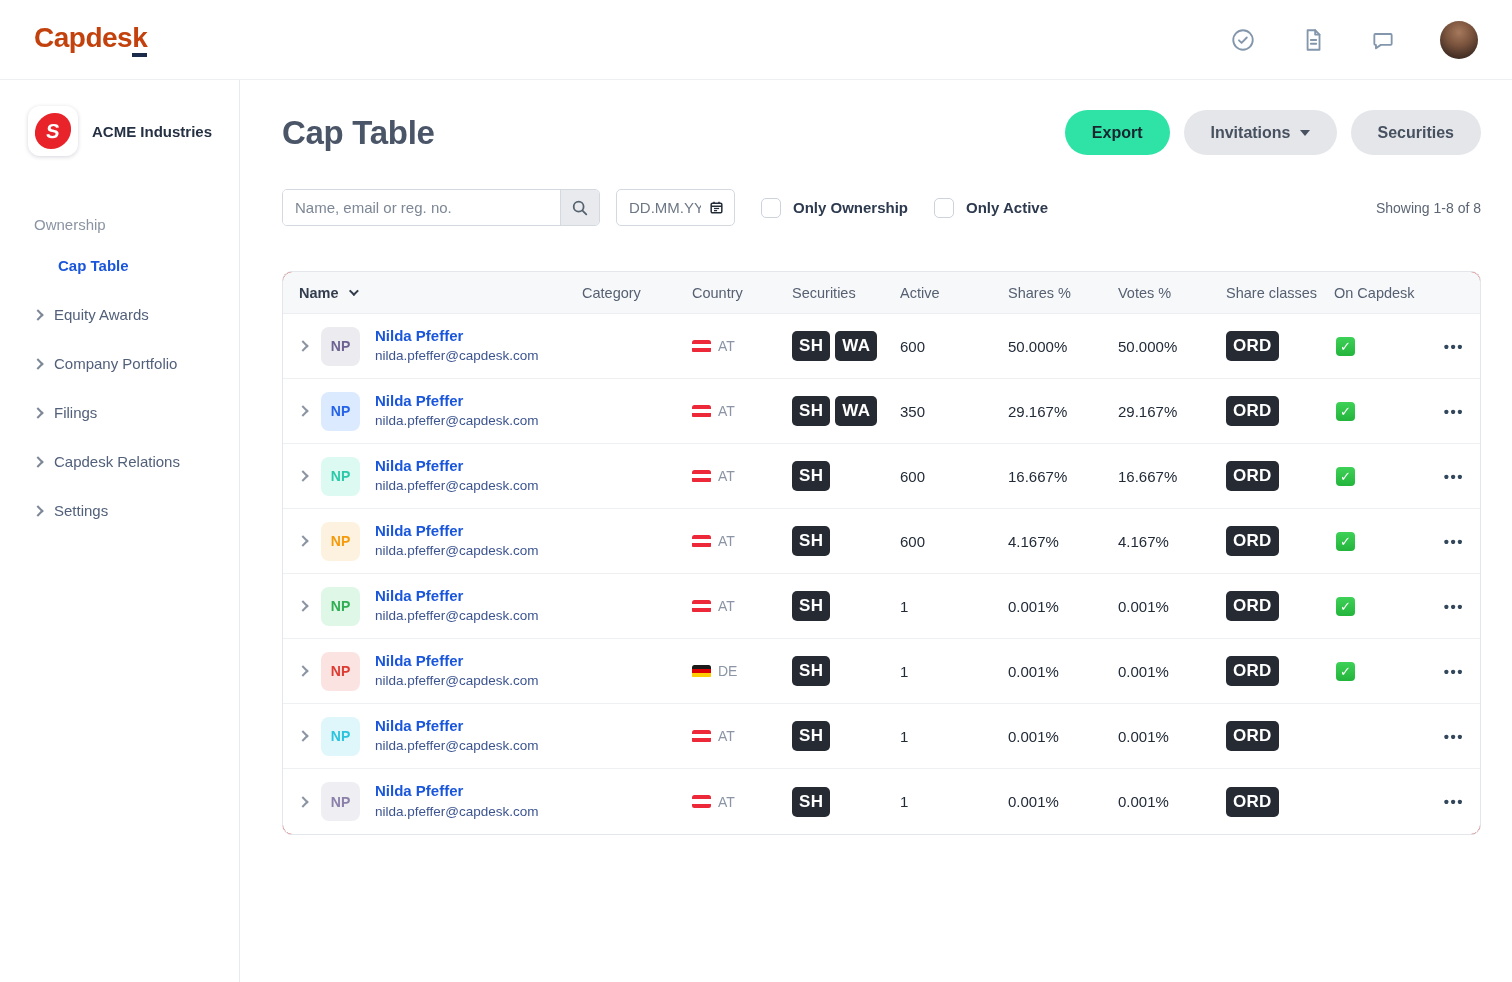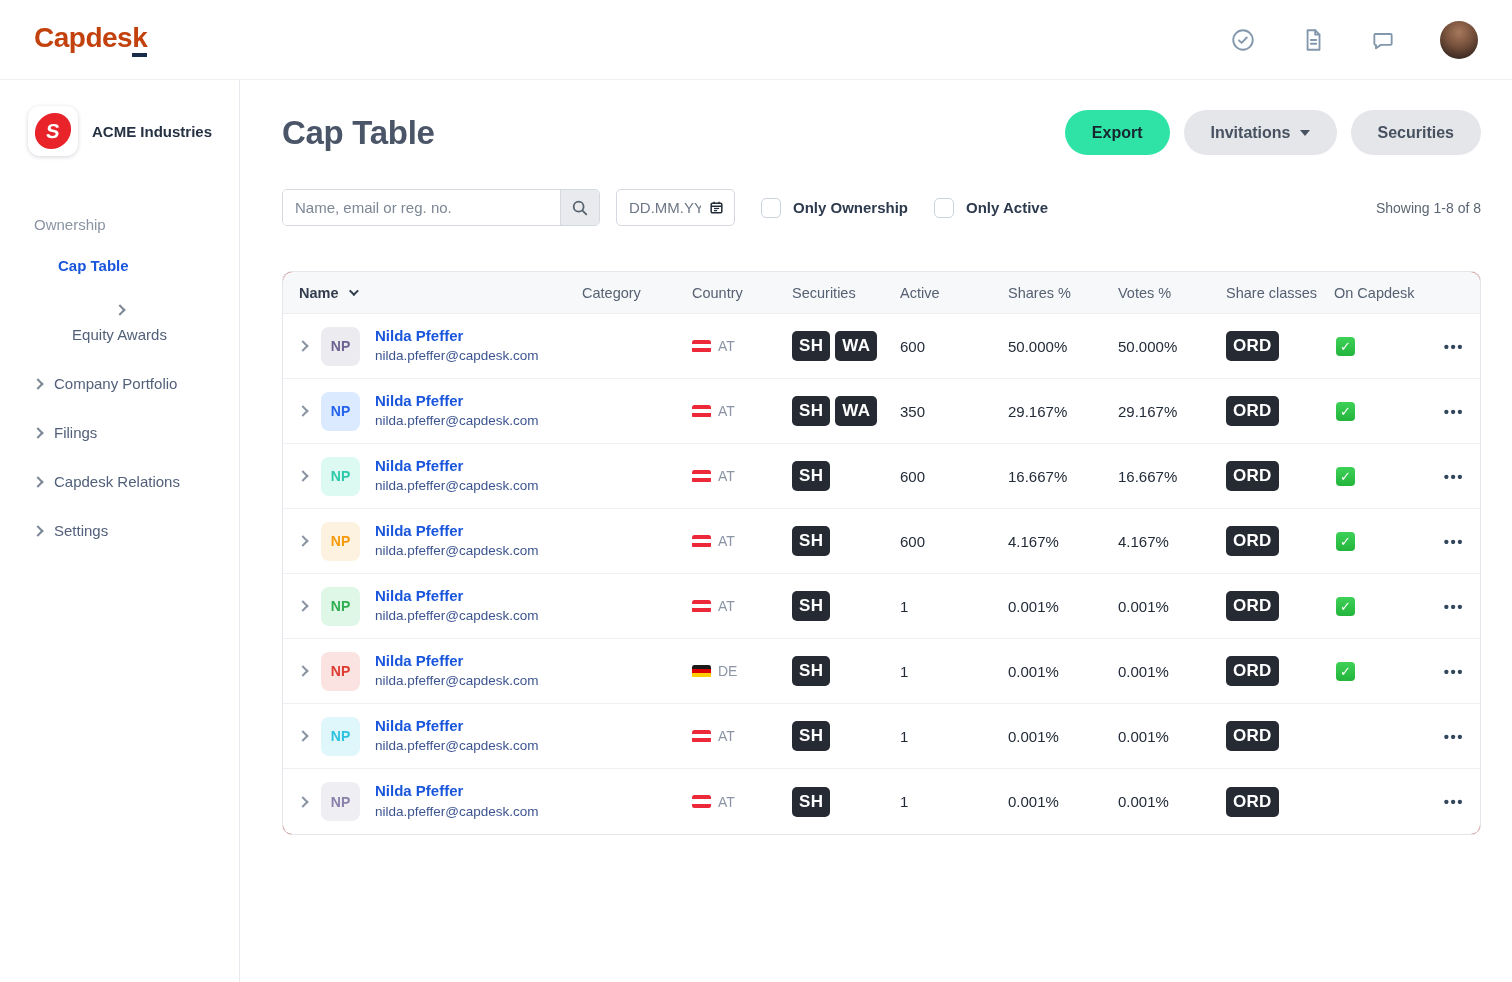--- a/index.html
+++ b/index.html
@@ -118,21 +118,21 @@
       </span>
     <span class="company-name">ACME Industries</span>
   </div>
   <div class="nav">
     <div class="nav-item dim">
         <span>Ownership</span>
       </div>
     <div class="nav-item sub">
         <span>Cap Table</span>
       </div>
-    <div class="nav-item" style="margin-top:8px;flex-direction:column;">
+    <div class="nav-item" style="margin-top:8px;">
         <span class="chev right"></span>
         <span>Equity Awards</span>
       </div>
     <div class="nav-item" style="margin-top:8px;">
         <span class="chev right"></span>
         <span>Company Portfolio</span>
       </div>
     <div class="nav-item" style="margin-top:8px;">
         <span class="chev right"></span>
         <span>Filings</span>

